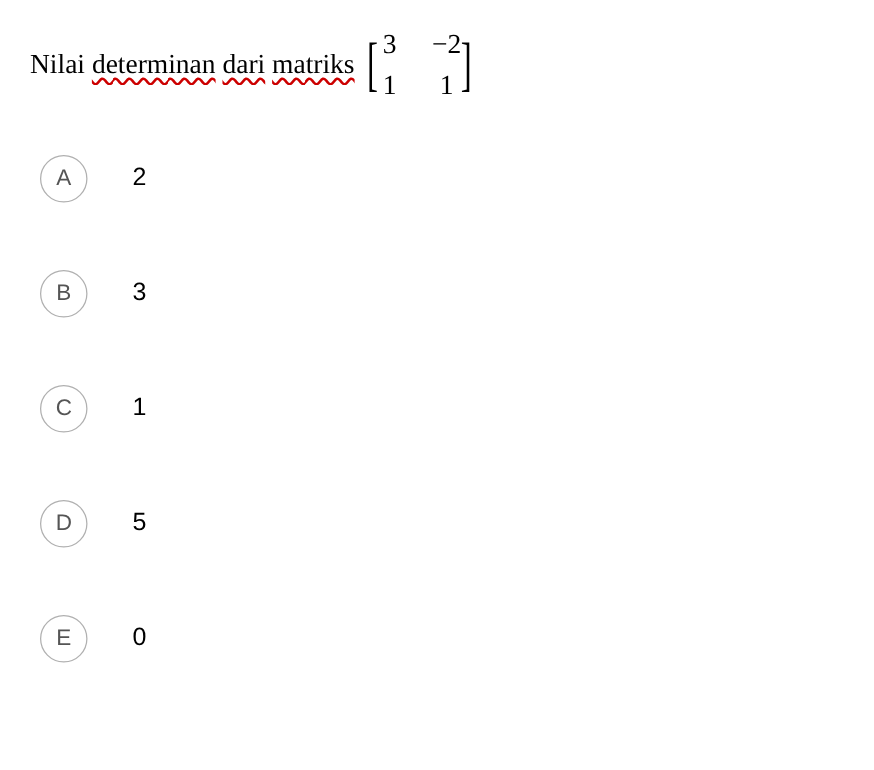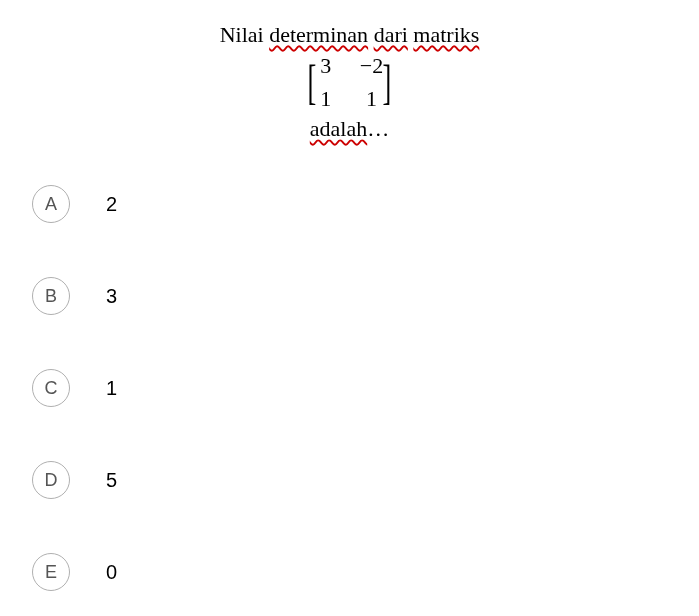--- a/index.html
+++ b/index.html
@@ -15,21 +15,20 @@
       padding: 20px 24px;
       color: #000000;
     }
     .question-container {
       display: flex;
       align-items: center;
       flex-wrap: nowrap;
       font-size: 22px;
       line-height: 1.4;
       margin-bottom: 40px;
-      flex-direction: column;
     }
     .underline-wavy {
       text-decoration: underline wavy #cc0000;
       text-decoration-thickness: 1.5px;
       text-underline-offset: 3px;
     }
     .matrix-wrapper {
       display: inline-flex;
       align-items: center;
       margin: 0 6px;
@@ -99,23 +98,20 @@
   <span class="matrix-wrapper">
     <span class="bracket">[</span>
     <span class="matrix-grid">
       <span class="matrix-cell">3</span>
       <span class="matrix-cell">−2</span>
       <span class="matrix-cell">1</span>
       <span class="matrix-cell">1</span>
     </span>
     <span class="bracket">]</span>
   </span>
-  <span class="nowrap">
-    <span class="underline-wavy">adalah</span><span>…</span>
-  </span>
 </div>
 
 <div class="options">
   <div class="option-row">
     <div class="option-circle">A</div>
     <div class="option-text">2</div>
   </div>
   <div class="option-row">
     <div class="option-circle">B</div>
     <div class="option-text">3</div>

